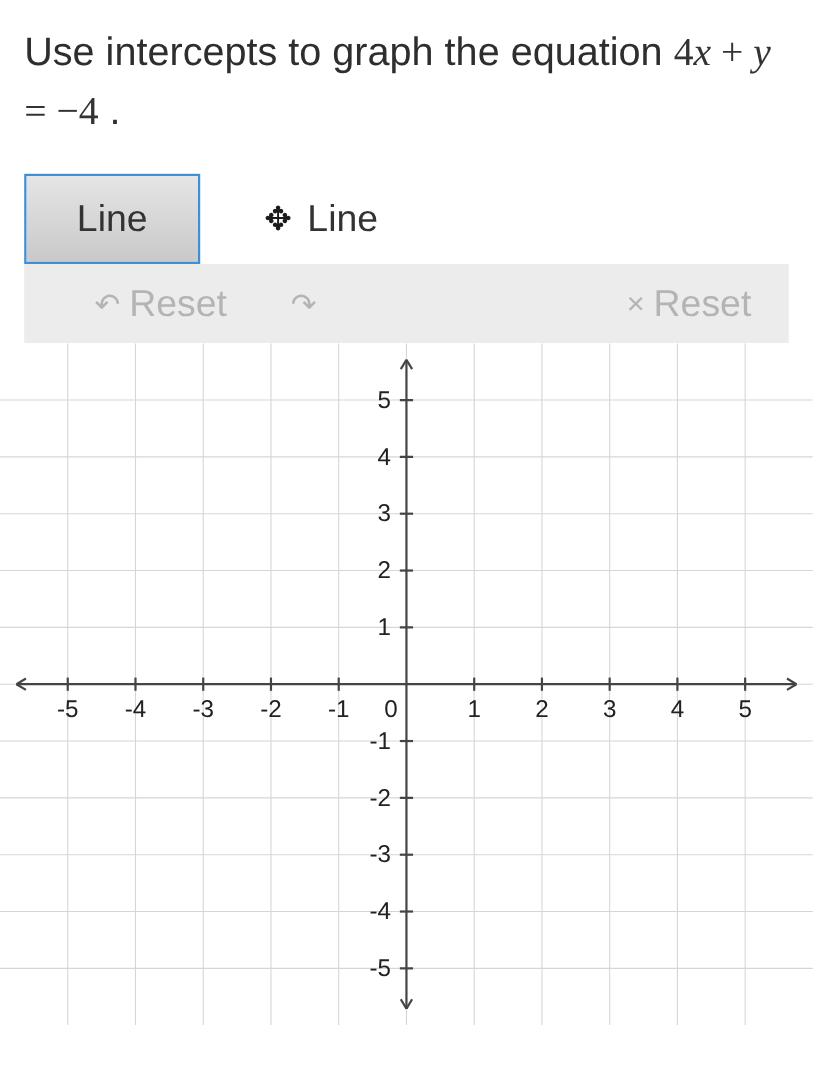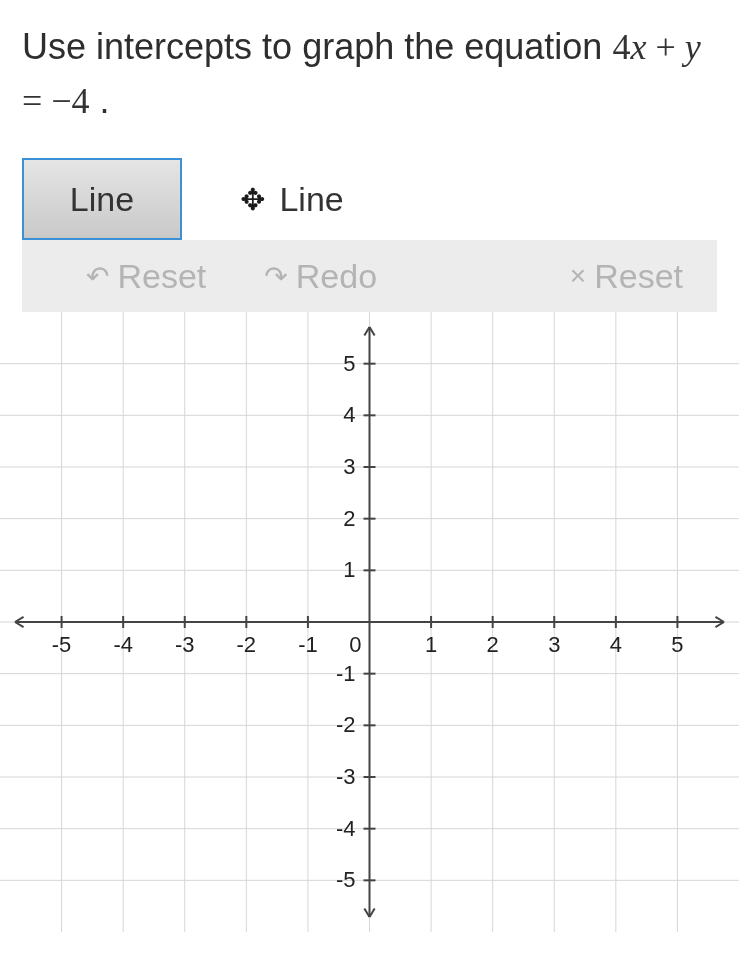--- a/index.html
+++ b/index.html
@@ -77,21 +77,20 @@
         <span>Line</span>
       </button>
     </div>
     <div class="actions-row">
       <button class="action-btn">
         <span class="icon">↶</span>
         <span>Reset</span>
       </button>
       <button class="action-btn">
         <span class="icon">↷</span>
-        <span>Redo</span>
       </button>
       <button class="action-btn" style="margin-left:auto">
         <span class="icon">×</span>
         <span>Reset</span>
       </button>
     </div>
   </div>
 </div>
 
 <div class="chart-area">

